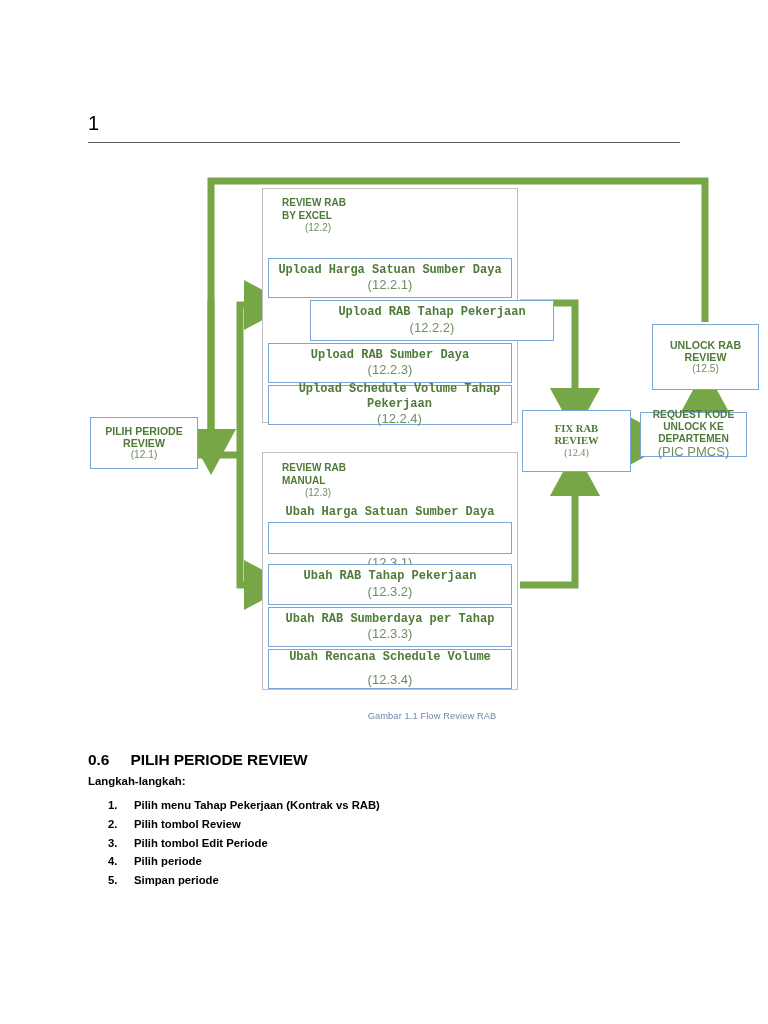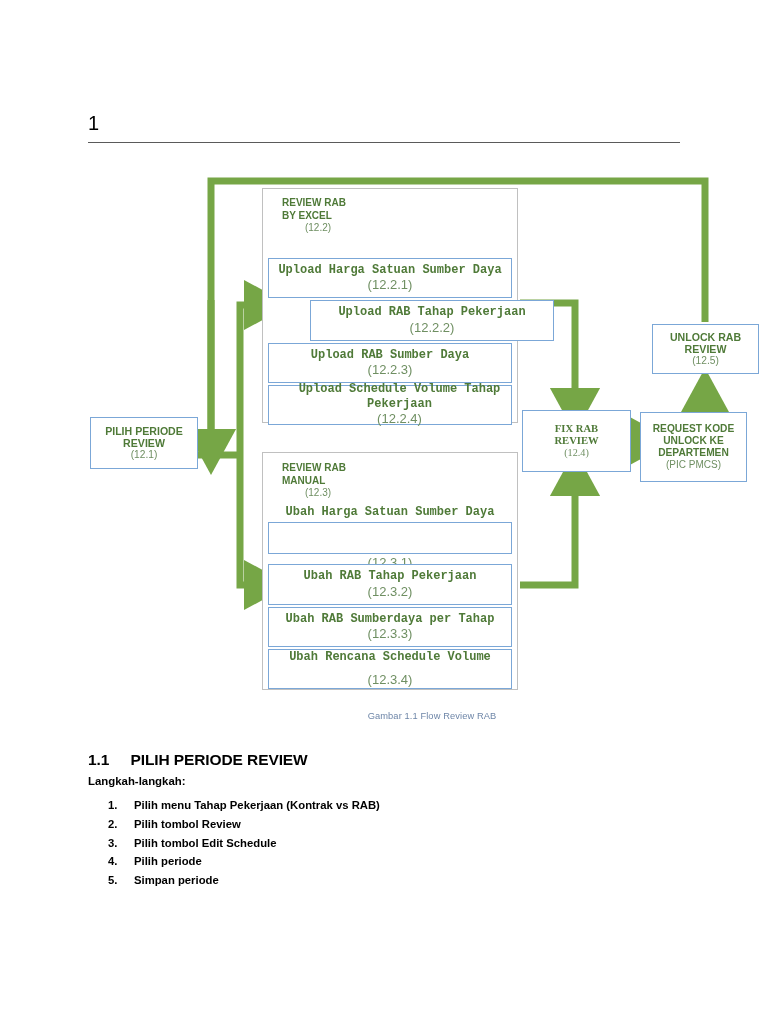--- a/index.html
+++ b/index.html
@@ -146,58 +146,58 @@
   </div>
 
   <div class="node" style="left:522px;top:410px;width:109px;height:62px;font-family:Liberation Serif, serif;">
     <div class="ttl" style="font-size:10.6px;">
       <span>FIX RAB</span><br>
       <span>REVIEW</span>
     </div>
     <div class="sub" style="font-size:10.2px;text-align:right;">(12.4)</div>
   </div>
 
-  <div class="node" style="left:652px;top:324px;width:107px;height:50px;">
+  <div class="node" style="left:652px;top:324px;width:107px;height:66px;">
     <div class="ttl" style="font-size:10.6px;">
       <span>UNLOCK RAB</span><br>
       <span>REVIEW</span>
     </div>
     <div class="sub" style="font-size:10.2px;">(12.5)</div>
   </div>
 
-  <div class="node" style="left:640px;top:412px;width:107px;height:70px;">
+  <div class="node" style="left:640px;top:412px;width:107px;height:45px;">
     <div class="ttl" style="font-size:10.2px;">
       <span>REQUEST KODE</span><br>
       <span>UNLOCK KE</span><br>
       <span>DEPARTEMEN</span>
     </div>
-    <div class="sub" style="font-size:10px;">(PIC PMCS)</div>
+    <div class="sub" style="font-size:13px;">(PIC PMCS)</div>
   </div>
 
   <div class="caption">Gambar 1.1 Flow Review RAB</div>
 </div>
 
 <div class="h2">
-  <span class="n">1.1</span>
+  <span class="n">0.6</span>
   <span>PILIH PERIODE REVIEW</span>
 </div>
 <div class="lead">Langkah-langkah:</div>
 
 <div class="steps">
   <div class="step">
     <span class="sn">1.</span>
     <span>Pilih menu Tahap Pekerjaan (Kontrak vs RAB)</span>
   </div>
   <div class="step">
     <span class="sn">2.</span>
     <span>Pilih tombol Review</span>
   </div>
   <div class="step">
     <span class="sn">3.</span>
-    <span>Pilih tombol Edit Schedule</span>
+    <span>Pilih tombol Edit Periode</span>
   </div>
   <div class="step">
     <span class="sn">4.</span>
     <span>Pilih periode</span>
   </div>
   <div class="step">
     <span class="sn">5.</span>
     <span>Simpan periode</span>
   </div>
 </div>

